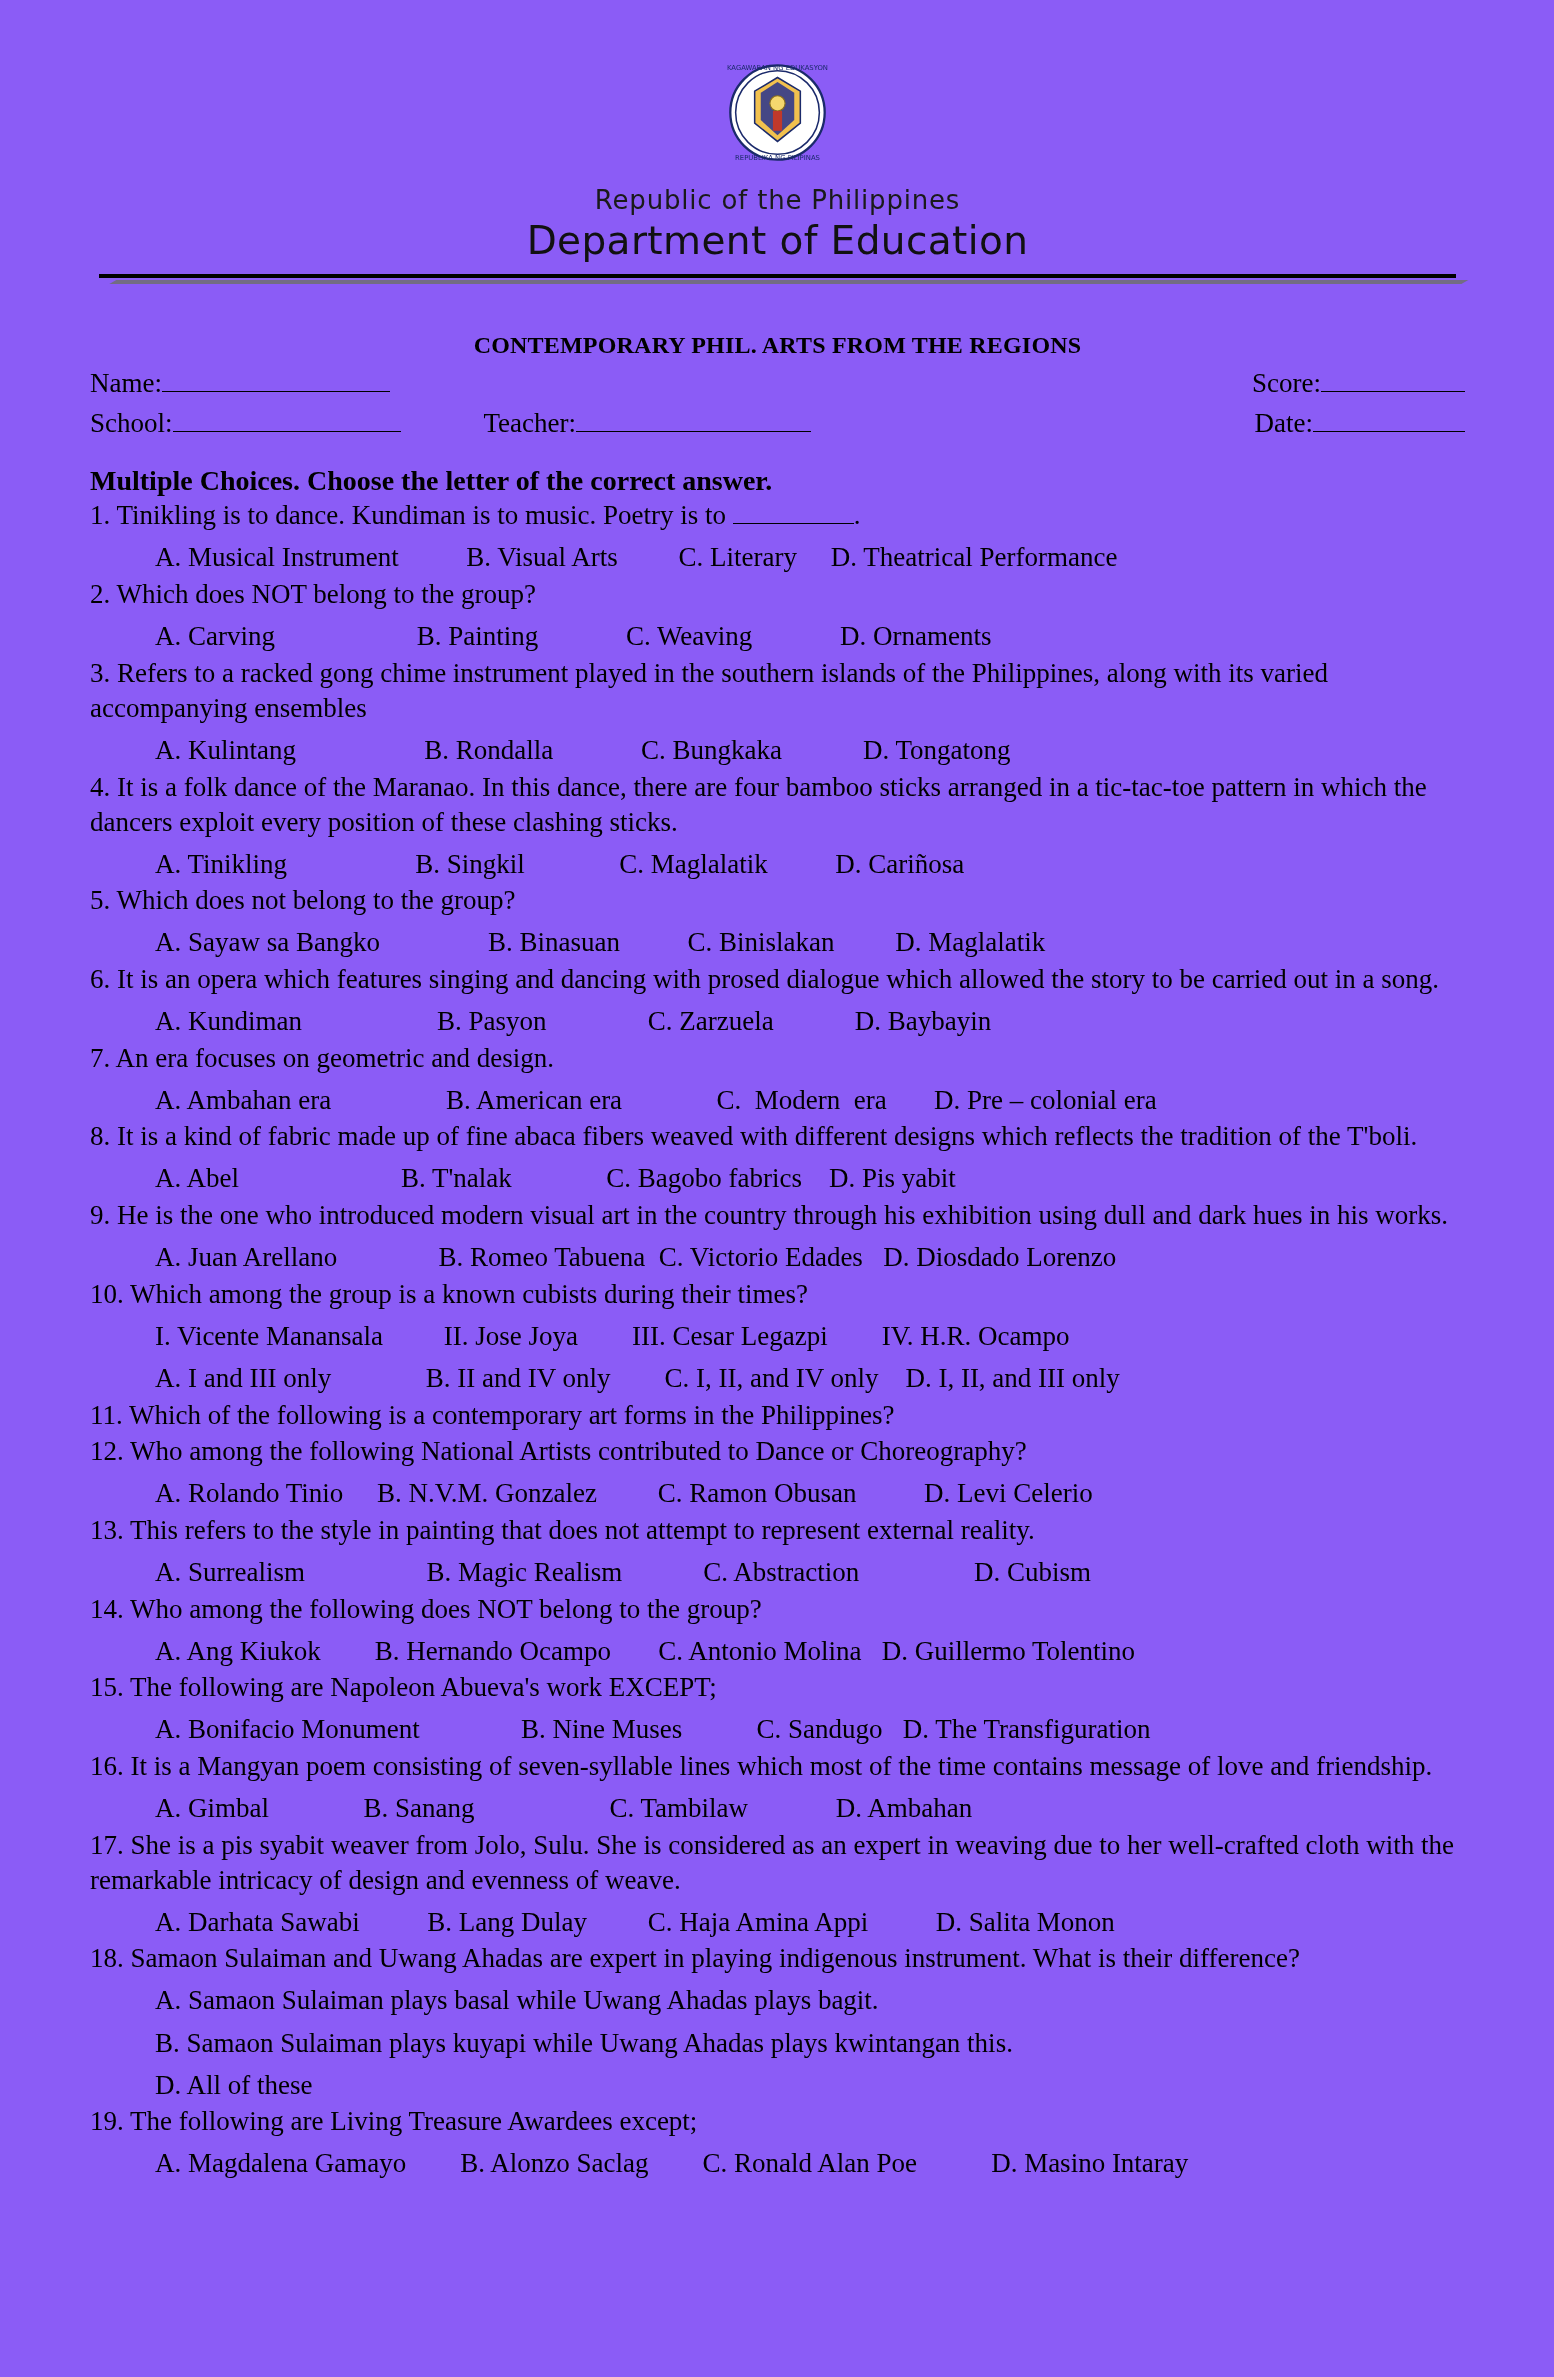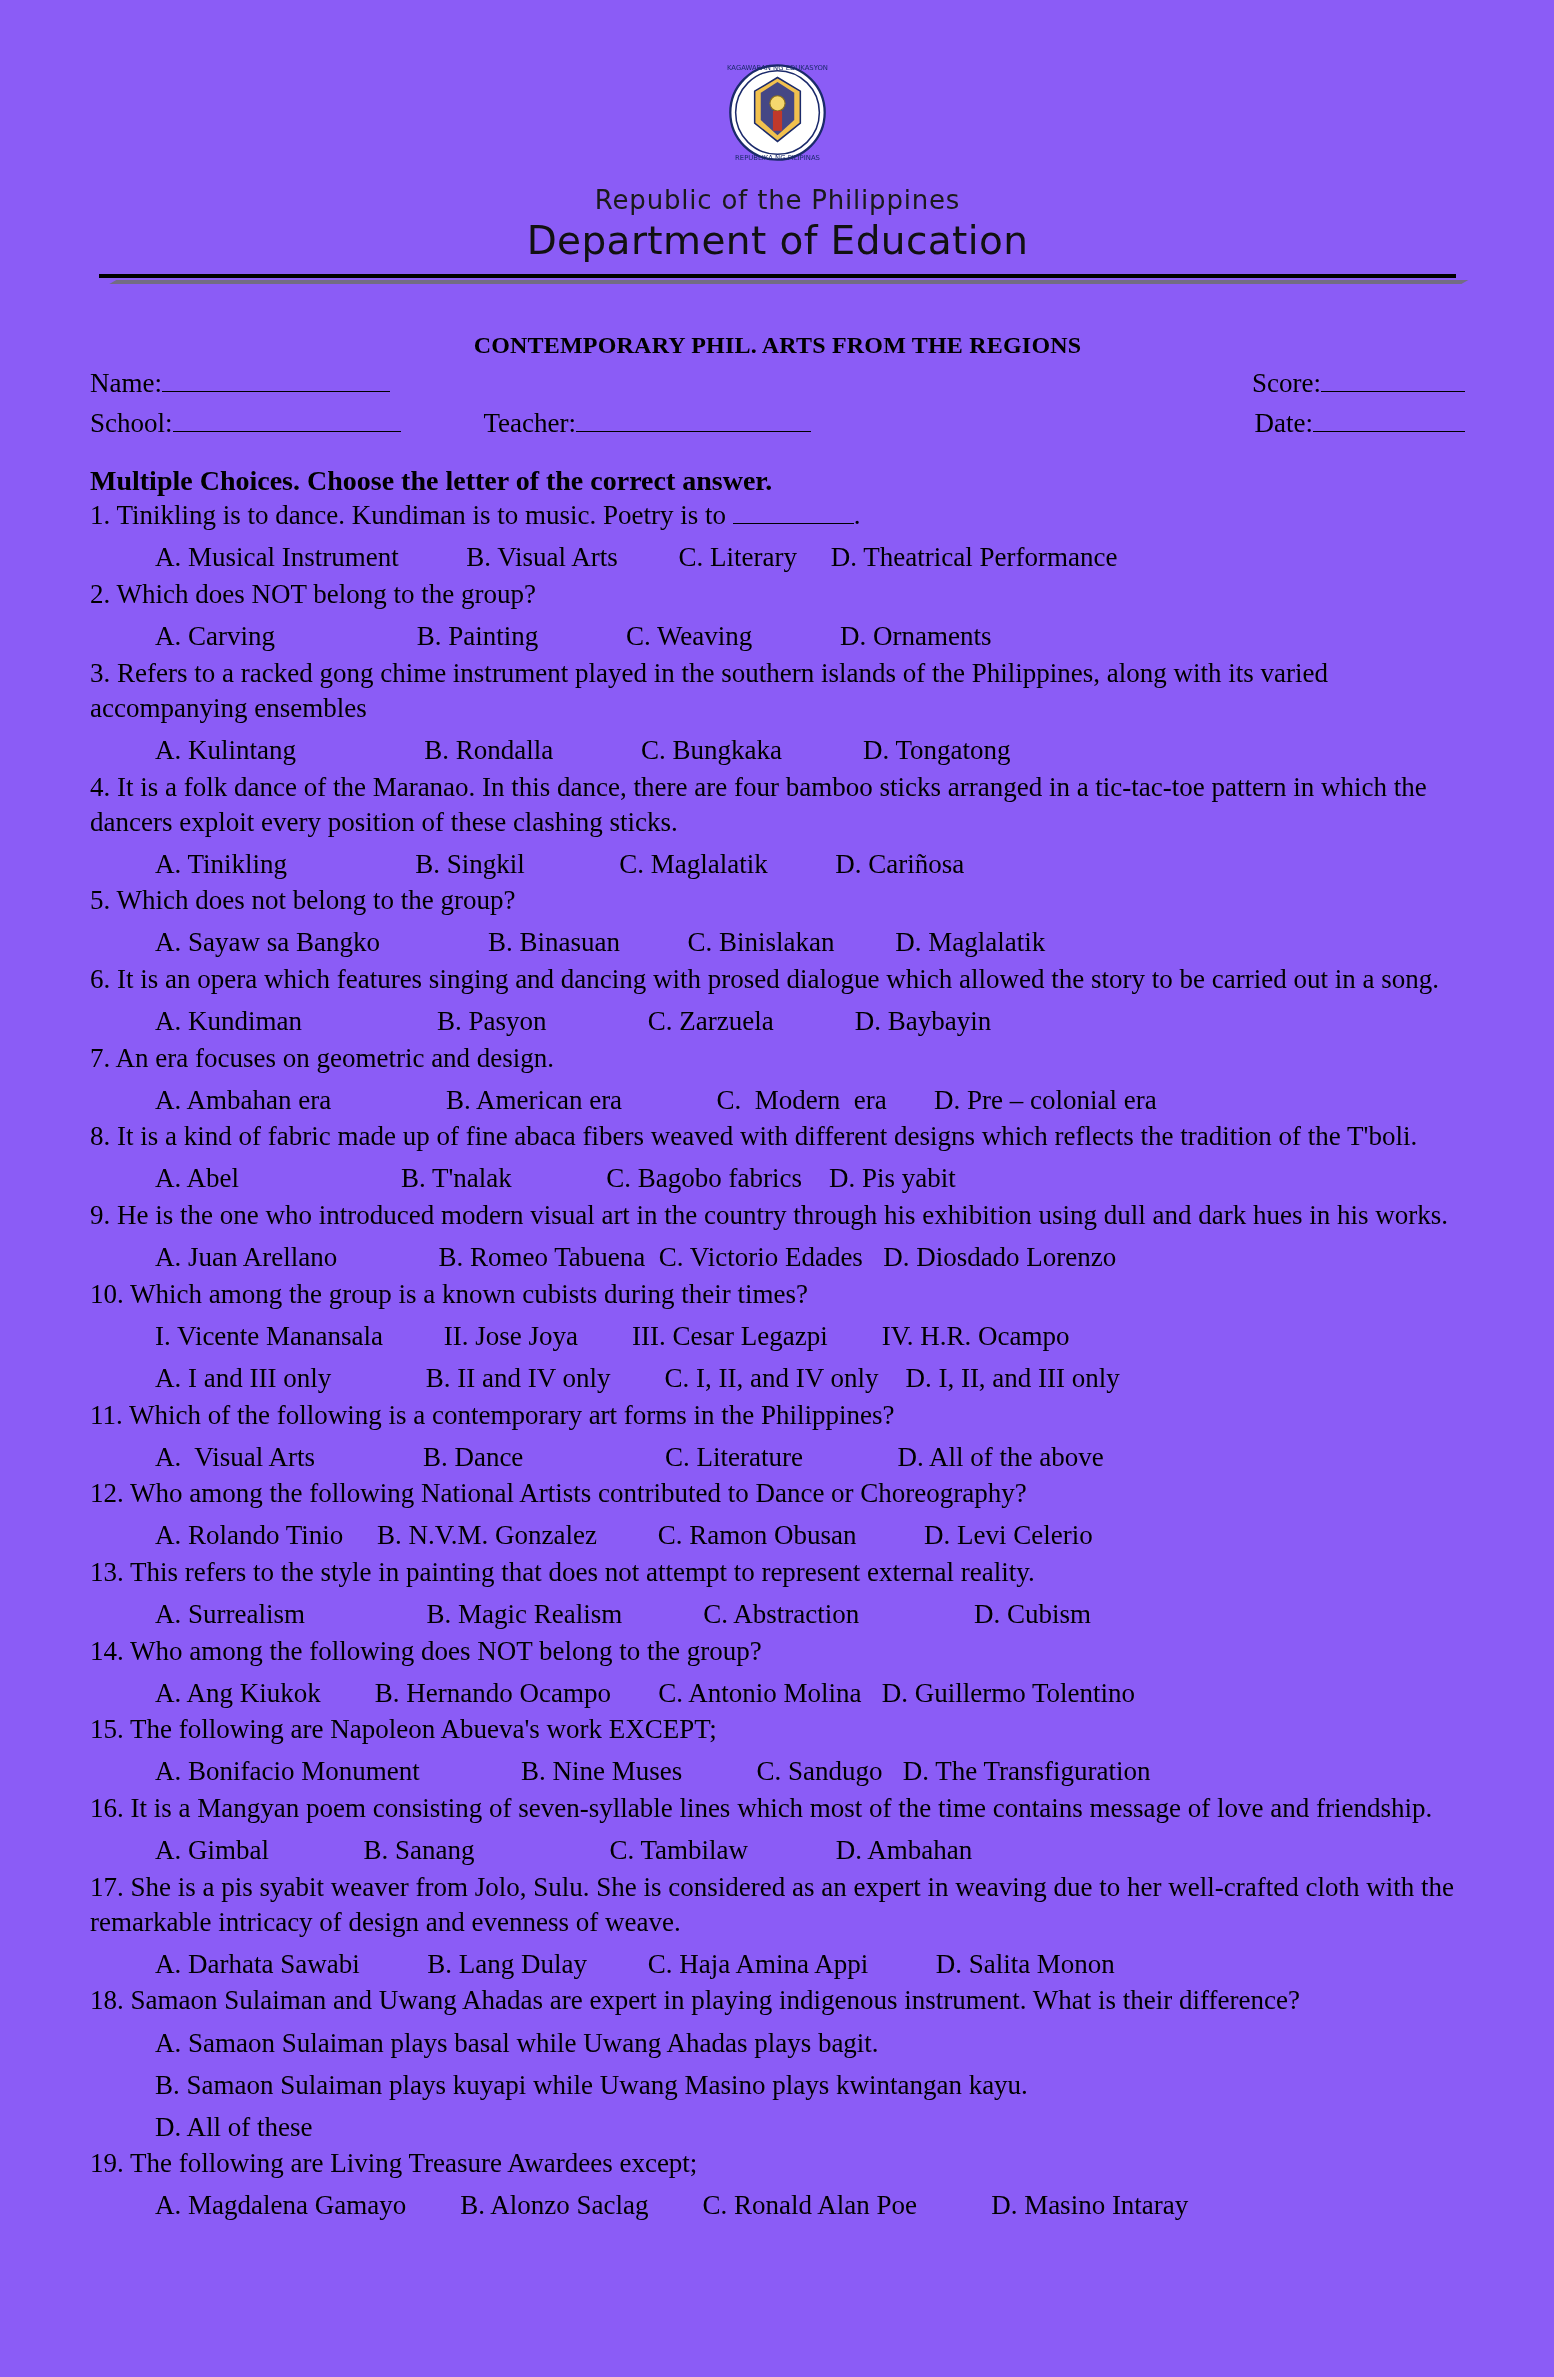--- a/index.html
+++ b/index.html
@@ -200,21 +200,20 @@
     <div class="opts">A. Abel                        B. T'nalak              C. Bagobo fabrics    D. Pis yabit</div>
 
     <div class="qline">9. He is the one who introduced modern visual art in the country through his exhibition using dull and dark hues in his works.</div>
     <div class="opts">A. Juan Arellano               B. Romeo Tabuena  C. Victorio Edades   D. Diosdado Lorenzo</div>
 
     <div class="qline">10. Which among the group is a known cubists during their times?</div>
     <div class="opts">I. Vicente Manansala         II. Jose Joya        III. Cesar Legazpi        IV. H.R. Ocampo</div>
     <div class="opts">A. I and III only              B. II and IV only        C. I, II, and IV only    D. I, II, and III only</div>
 
     <div class="qline">11. Which of the following is a contemporary art forms in the Philippines?</div>
-    <div class="opts">A.  Visual Arts                B. Dance                     C. Literature              D. All of the above</div>
 
     <div class="qline">12. Who among the following National Artists contributed to Dance or Choreography?</div>
     <div class="opts">A. Rolando Tinio     B. N.V.M. Gonzalez         C. Ramon Obusan          D. Levi Celerio</div>
 
     <div class="qline">13. This refers to the style in painting that does not attempt to represent external reality.</div>
     <div class="opts">A. Surrealism                  B. Magic Realism            C. Abstraction                 D. Cubism</div>
 
     <div class="qline">14.  Who among the following does NOT belong to the group?</div>
     <div class="opts">A. Ang Kiukok        B. Hernando Ocampo       C. Antonio Molina   D. Guillermo Tolentino</div>
 
@@ -222,21 +221,21 @@
     <div class="opts">A. Bonifacio Monument               B. Nine Muses           C. Sandugo   D. The Transfiguration</div>
 
     <div class="qline">16.  It is a Mangyan poem consisting of seven-syllable lines which most of the time contains message of love and friendship.</div>
     <div class="opts">A. Gimbal              B. Sanang                    C. Tambilaw             D. Ambahan</div>
 
     <div class="qline">17.  She is a pis syabit weaver from Jolo, Sulu. She is considered as an expert in weaving due to her well-crafted  cloth with the remarkable intricacy of design and evenness of weave.</div>
     <div class="opts">A. Darhata Sawabi          B. Lang Dulay         C. Haja Amina Appi          D. Salita Monon</div>
 
     <div class="qline">18.  Samaon Sulaiman and Uwang Ahadas are expert in playing indigenous instrument. What is their difference?</div>
     <div class="opts">A. Samaon Sulaiman plays basal while Uwang Ahadas plays bagit.</div>
-    <div class="opts">B. Samaon Sulaiman plays kuyapi while Uwang Masino plays kwintangan kayu.</div>
+    <div class="opts">B. Samaon Sulaiman plays kuyapi while Uwang Ahadas plays kwintangan this.</div>
     <div class="opts">D. All of these</div>
 
     <div class="qline">19.  The following are Living Treasure Awardees except;</div>
     <div class="opts">A. Magdalena Gamayo        B. Alonzo Saclag        C. Ronald Alan Poe           D. Masino Intaray</div>
 
   </div>
 </div>
 
 
 </body></html>

